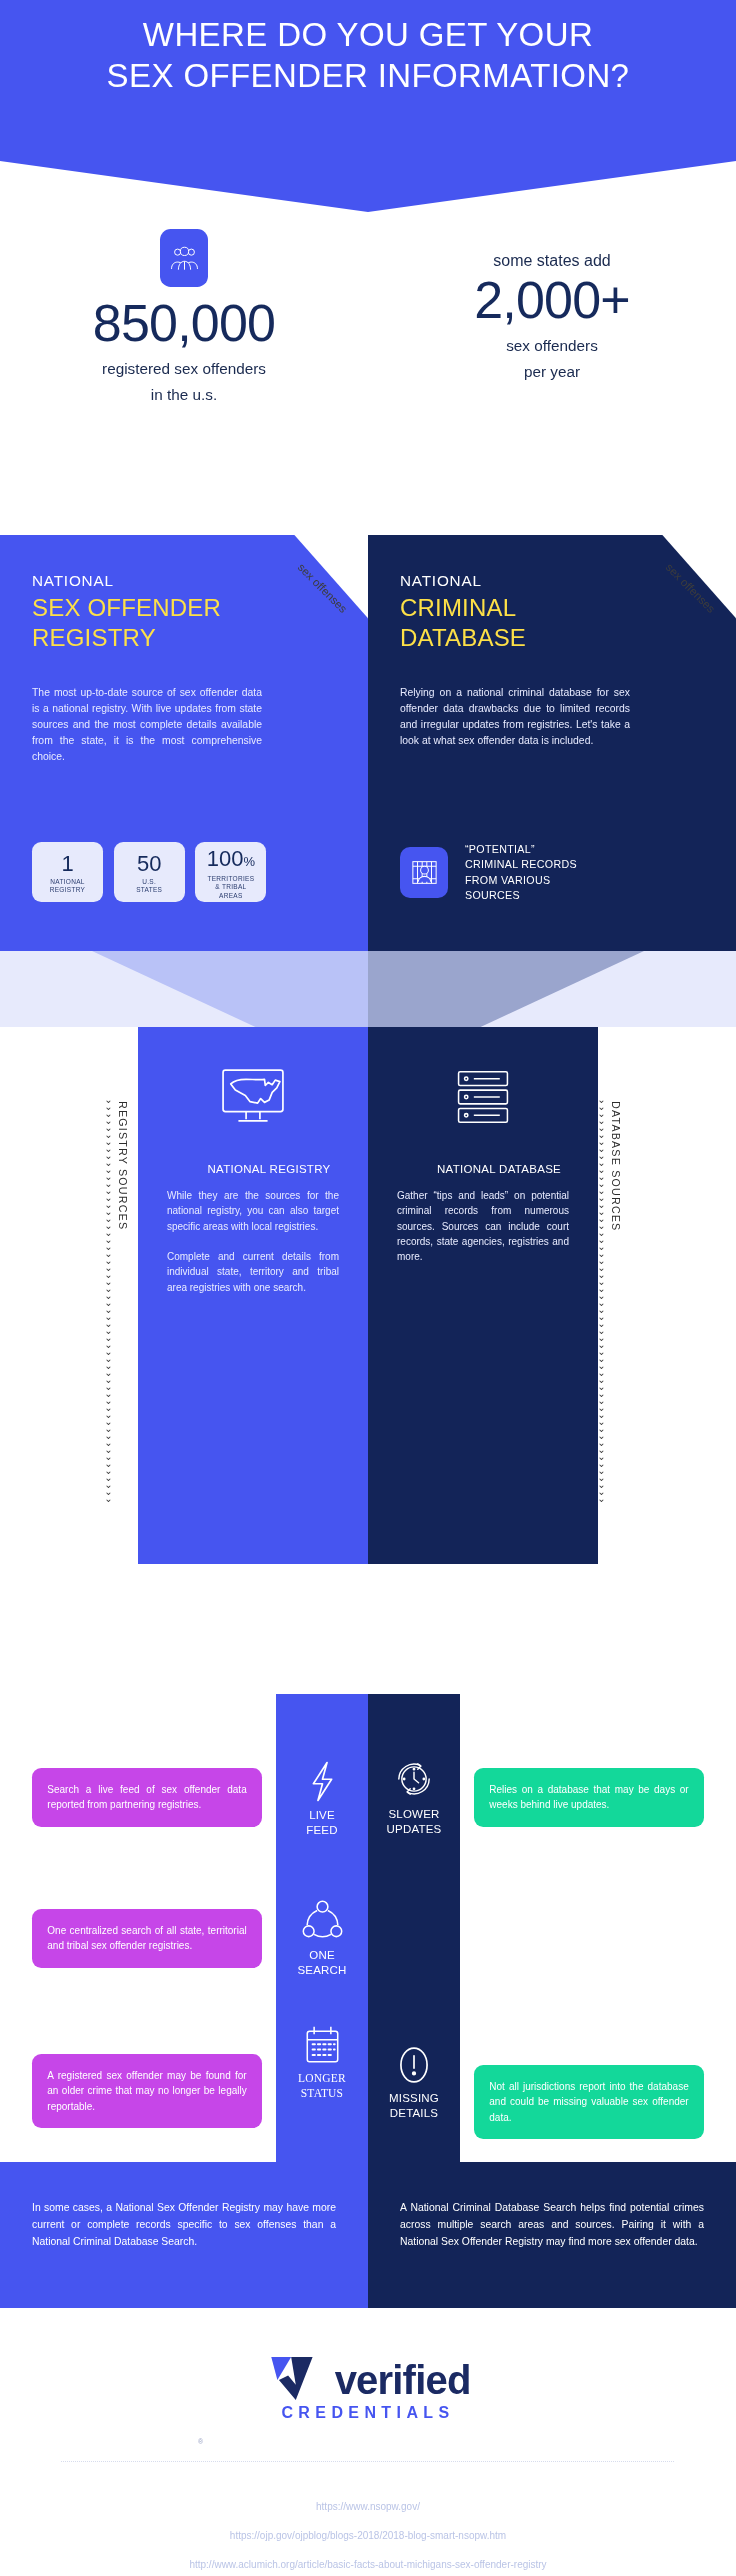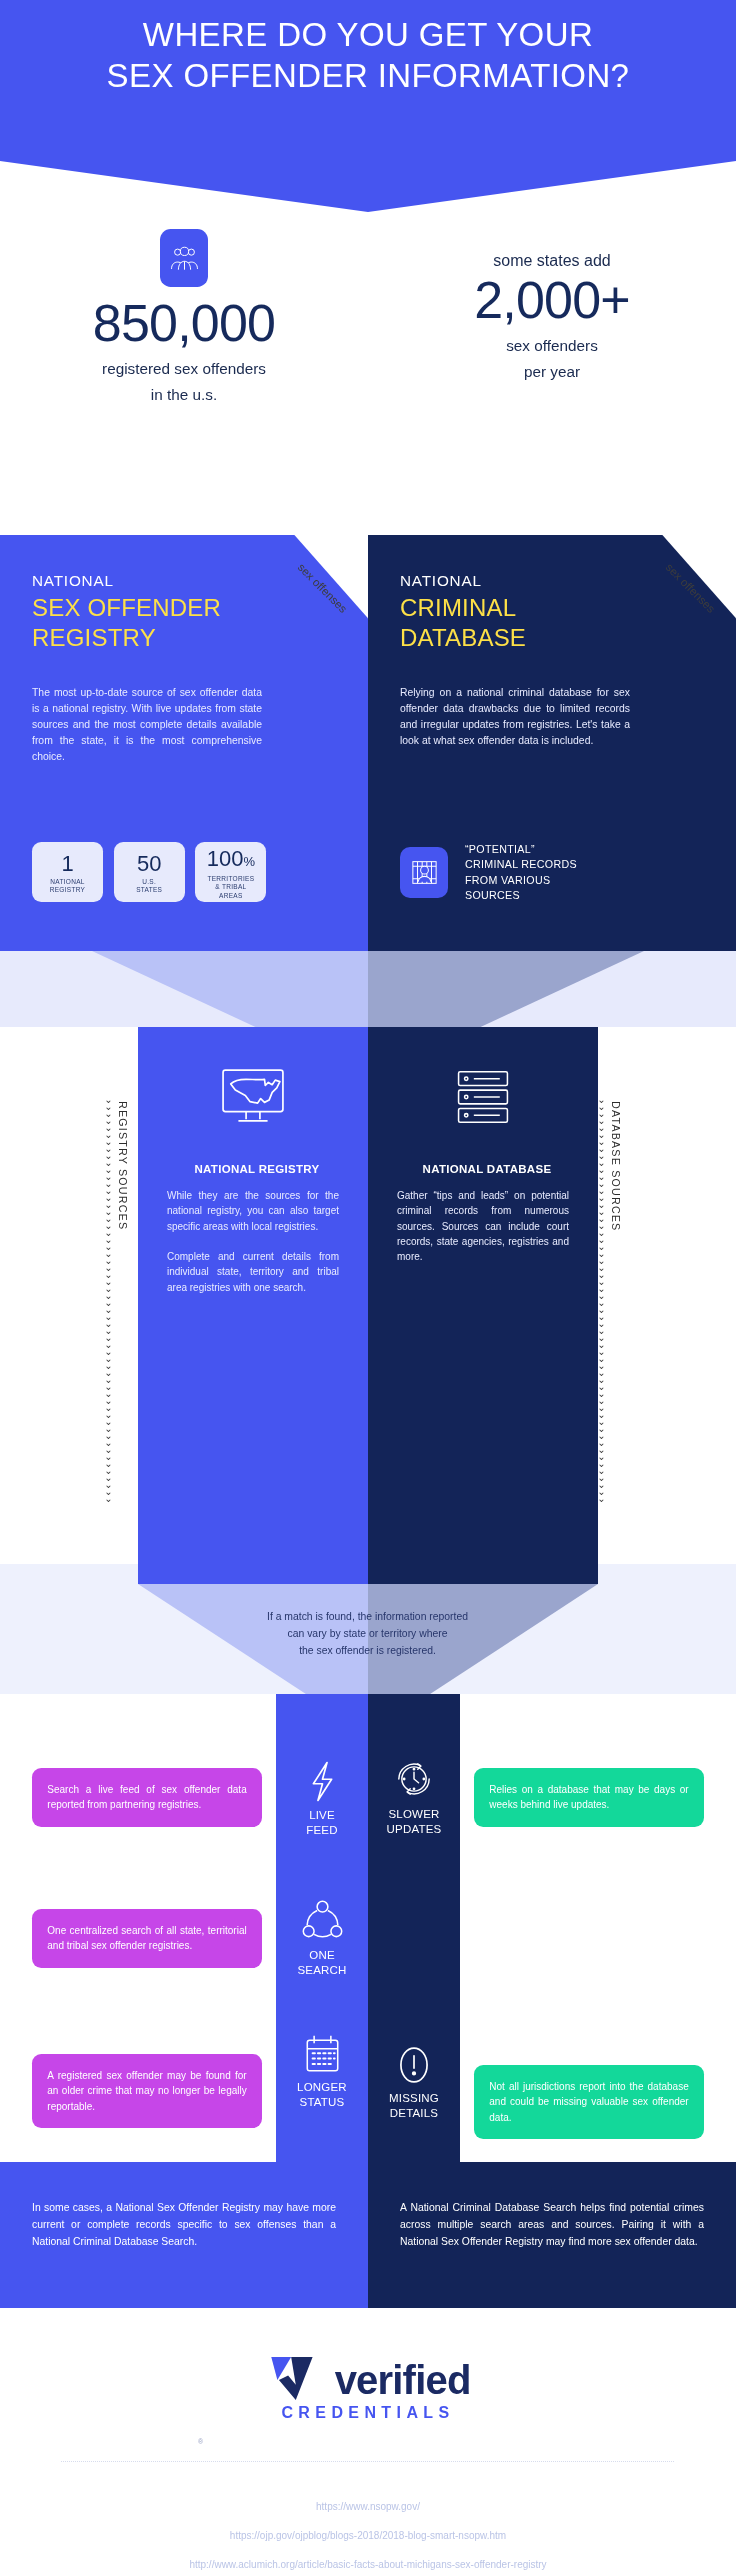--- a/index.html
+++ b/index.html
@@ -99,21 +99,21 @@
   }
   .vlabel-l { left: 117px; top: 74px; }
   .vlabel-r { left: 610px; top: 74px; }
   .chev-col {
     position: absolute; width: 10.7px; display: flex; flex-direction: column; align-items: center;
     font-size: 10px; color: #3b3b3b; line-height: 7px;
   }
   .chev-col-l { left: 103px; top: 69px; height: 429px; }
   .chev-col-r { left: 596px; top: 69px; height: 429px; }
   .src-icon-wrap { position: absolute; left: 0; top: 40px; width: 230px; display: flex; justify-content: center; }
-  .src-head { position: absolute; left: 4px; top: 136px; width: 230px; text-align: center; font-size: 11.5px; color: #fff; font-weight: 700; letter-spacing: 0.3px; }
+  .src-head { position: absolute; left: 16px; top: 136px; width: 230px; text-align: center; font-size: 11.5px; color: #fff; font-weight: 400; letter-spacing: 0.3px; }
   .src-body { position: absolute; left: 29px; top: 161px; width: 172px; font-size: 10px; color: #e9ecff; font-weight: 300; line-height: 15.3px; text-align: justify; }
   .src-body p + p { margin-top: 15.3px; }
 
   
   .funnel2 { position: absolute; left: 0; top: 1564px; width: 736px; height: 130px; background: #eef1fd; }
   .f2-topL { position: absolute; left: 138px; top: 0; width: 230px; height: 20px; background: #4655f0; }
   .f2-topR { position: absolute; left: 368px; top: 0; width: 230px; height: 20px; background: #132458; }
   .f2-wedgeL { position: absolute; left: 138px; top: 20px; width: 230px; height: 110px; background: #b9c2f7; clip-path: polygon(0 0, 100% 0, 100% 100%, 73% 100%); }
   .f2-wedgeR { position: absolute; left: 368px; top: 20px; width: 230px; height: 110px; background: #9aa5cd; clip-path: polygon(0 0, 100% 0, 27% 100%, 0 100%); }
   .f2-note { position: absolute; left: 176px; top: 44px; width: 383px; text-align: center; font-size: 10.4px; color: #27366b; line-height: 17px; }
@@ -412,31 +412,20 @@
         <span>⌄</span>
         <span>⌄</span>
         <span>⌄</span>
         <span>⌄</span>
         <span>⌄</span>
         <span>⌄</span>
     </div>
     <div class="vlabel vlabel-r">DATABASE SOURCES</div>
   </div>
 
-  <div class="funnel2">
-    <div class="f2-topL"></div>
-    <div class="f2-topR"></div>
-    <div class="f2-wedgeL"></div>
-    <div class="f2-wedgeR"></div>
-    <div class="f2-note">
-      <div>If a match is found, the information reported</div>
-      <div>can vary by state or territory where</div>
-      <div>the sex offender is registered.</div>
-    </div>
-  </div>
 
   <div class="cards">
     <div class="col-mid-left"></div>
     <div class="col-mid-right"></div>
 
     <div class="card card-pink" style="top:74px;">Search a live feed of sex offender data reported from partnering registries.</div>
     <div class="mid-item" style="left:276px; top:67px;">
       <div class="mid-ico">
         <svg width="31" height="41" viewBox="0 0 40 54" fill="none" stroke="#fff" stroke-width="2.2" stroke-linejoin="round">
           <path d="M26 2 8 30h12L14 52 32 24H20z"></path>
@@ -477,21 +466,21 @@
           <path d="M21 15A22 22 0 0 0 8 34M35 15a22 22 0 0 1 13 19M17 46a22 22 0 0 0 22 0"></path>
         </svg>
       </div>
       <div class="mid-lbl">
         <div>ONE</div>
         <div>SEARCH</div>
       </div>
     </div>
 
     <div class="card card-pink" style="top:360px;">A registered sex offender may be found for an older crime that may no longer be legally reportable.</div>
-    <div class="mid-item" style="left:276px; top:340px;">
+    <div class="mid-item" style="left:276px; top:331px;font-family:Liberation Serif, serif;">
       <div class="mid-ico">
         <svg width="35" height="40" viewBox="0 0 46 52" fill="none" stroke="#fff" stroke-width="2">
           <rect x="3" y="8" width="40" height="40" rx="3"></rect>
           <path d="M12 2v10M34 2v10M3 19h40"></path>
           <g stroke-width="2.6" stroke-linecap="round">
             <path d="M10 25h3M17 25h3M24 25h3M31 25h3M38 25h1"></path>
             <path d="M10 32h3M17 32h3M24 32h3M31 32h3M38 32h1"></path>
             <path d="M10 39h3M17 39h3M24 39h3M31 39h3"></path>
           </g>
         </svg>

